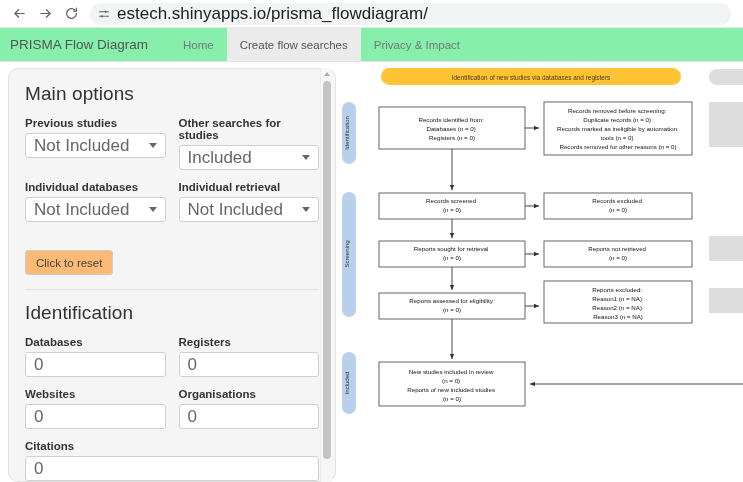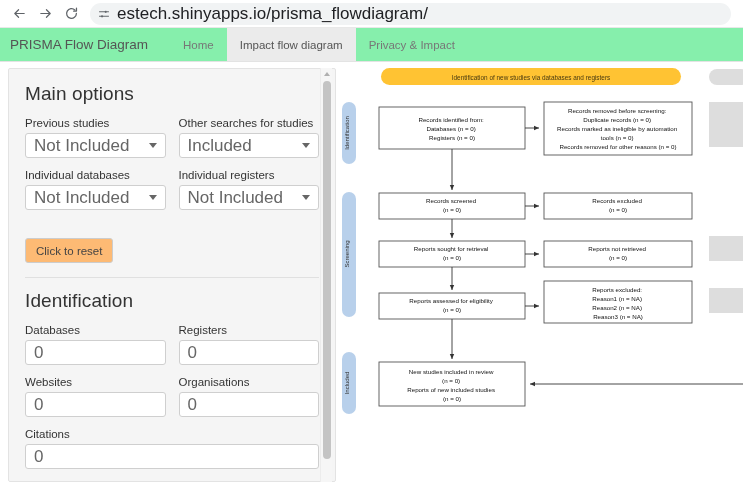--- a/index.html
+++ b/index.html
@@ -85,42 +85,42 @@
   .sidebar-wrap {
     width: 336px;
     flex: 0 0 336px;
     position: relative;
     background: #ffffff;
     padding: 6px 0 0 8px;
   }
   .sidebar {
     background: #f5f5f5;
     border: 1px solid #e3e3e3;
-    border-radius: 2px;
+    border-radius: 10px;
     height: 100%;
     padding: 14px 16px 0 16px;
     overflow: hidden;
   }
   .panel-title {
     font-size: 19px;
     font-weight: 400;
     color: #333;
     margin-bottom: 12px;
     letter-spacing: .1px;
   }
   .field-grid {
     display: grid;
     grid-template-columns: 1fr 1fr;
     column-gap: 13px;
     row-gap: 0;
   }
   .field { margin-bottom: 11px; }
   .field-label {
     font-size: 11.5px;
-    font-weight: normal;
+    font-weight: bold;
     color: #333;
     margin-bottom: 4px;
     display: block;
   }
   .select-box, .text-box {
     height: 25px;
     background: #ffffff;
     border: 1px solid #cfcfcf;
     border-radius: 3px;
     display: flex;
@@ -216,21 +216,21 @@
         <circle cx="5.4" cy="11" r="1.5" fill="currentColor" stroke="none"></circle>
       </svg>
     </span>
     <span class="omnibox-url">estech.shinyapps.io/prisma_flowdiagram/</span>
   </div>
 </div>
 
 <div class="navbar">
   <div class="brand">PRISMA Flow Diagram</div>
   <div class="nav-tab">Home</div>
-  <div class="nav-tab active">Impact flow diagram</div>
+  <div class="nav-tab active">Create flow searches</div>
   <div class="nav-tab">Privacy &amp; Impact</div>
 </div>
 
 <div class="app-body">
 
   <div class="sidebar-wrap">
     <div class="sidebar">
 
       <div class="panel-title">Main options</div>
 
@@ -250,21 +250,21 @@
           </div>
         </div>
         <div class="field">
           <span class="field-label">Individual databases</span>
           <div class="select-box">
             <span>Not Included</span>
             <span class="caret"></span>
           </div>
         </div>
         <div class="field">
-          <span class="field-label">Individual registers</span>
+          <span class="field-label">Individual retrieval</span>
           <div class="select-box">
             <span>Not Included</span>
             <span class="caret"></span>
           </div>
         </div>
       </div>
 
       <div class="reset-row">
         <div class="reset-btn">Click to reset</div>
       </div>

